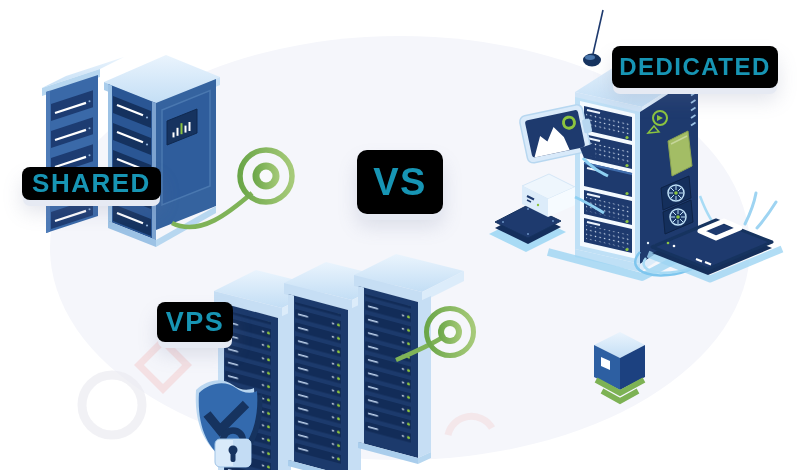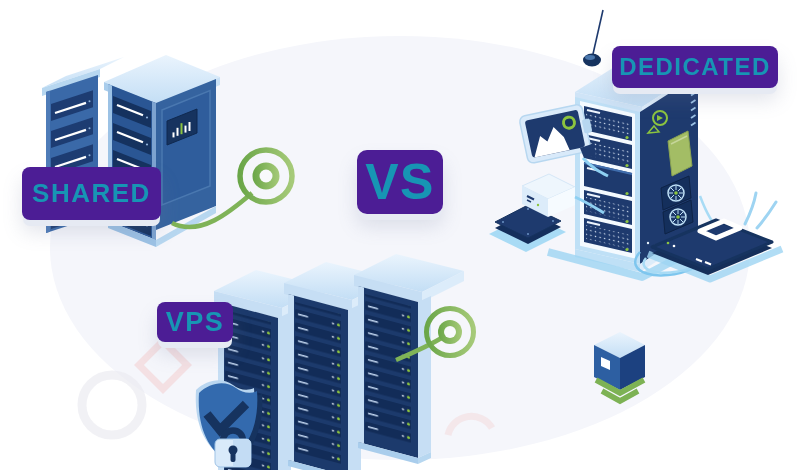--- a/index.html
+++ b/index.html
@@ -1,27 +1,27 @@
 <!DOCTYPE html>
 <html><head>
 <meta charset="utf-8">
 <style>
   html,body{margin:0;padding:0;}
   body{width:800px;height:470px;overflow:hidden;background:#ffffff;
        font-family:"Liberation Sans", sans-serif;}
   .stage{position:relative;width:800px;height:470px;background:#ffffff;}
   .stage svg{position:absolute;left:0;top:0;}
   .label-card{
-    position:absolute;background:#4c1d95;border-radius:8px;
+    position:absolute;background:#000000;border-radius:8px;
     display:flex;align-items:center;justify-content:center;
     color:#1795b4;font-weight:800;letter-spacing:1.5px;
     box-shadow:0 7px 0 -1px #e6eaf3, 0 12px 20px rgba(110,120,155,.20);
   }
-  .label-shared{left:22px;top:167px;width:139px;height:53px;font-size:26px;}
-  .label-vs{left:357px;top:150px;width:86px;height:64px;font-size:50px;border-radius:10px;}
+  .label-shared{left:22px;top:167px;width:139px;height:33px;font-size:26px;}
+  .label-vs{left:357px;top:150px;width:86px;height:64px;font-size:38px;border-radius:10px;}
   .label-vps{left:157px;top:302px;width:76px;height:40px;font-size:27px;}
   .label-dedicated{left:612px;top:46px;width:166px;height:42px;font-size:24px;}
 </style>
 </head>
 <body>
 
 <div class="stage">
 
 <svg width="800" height="470" viewBox="0 0 800 470">
   <defs>

